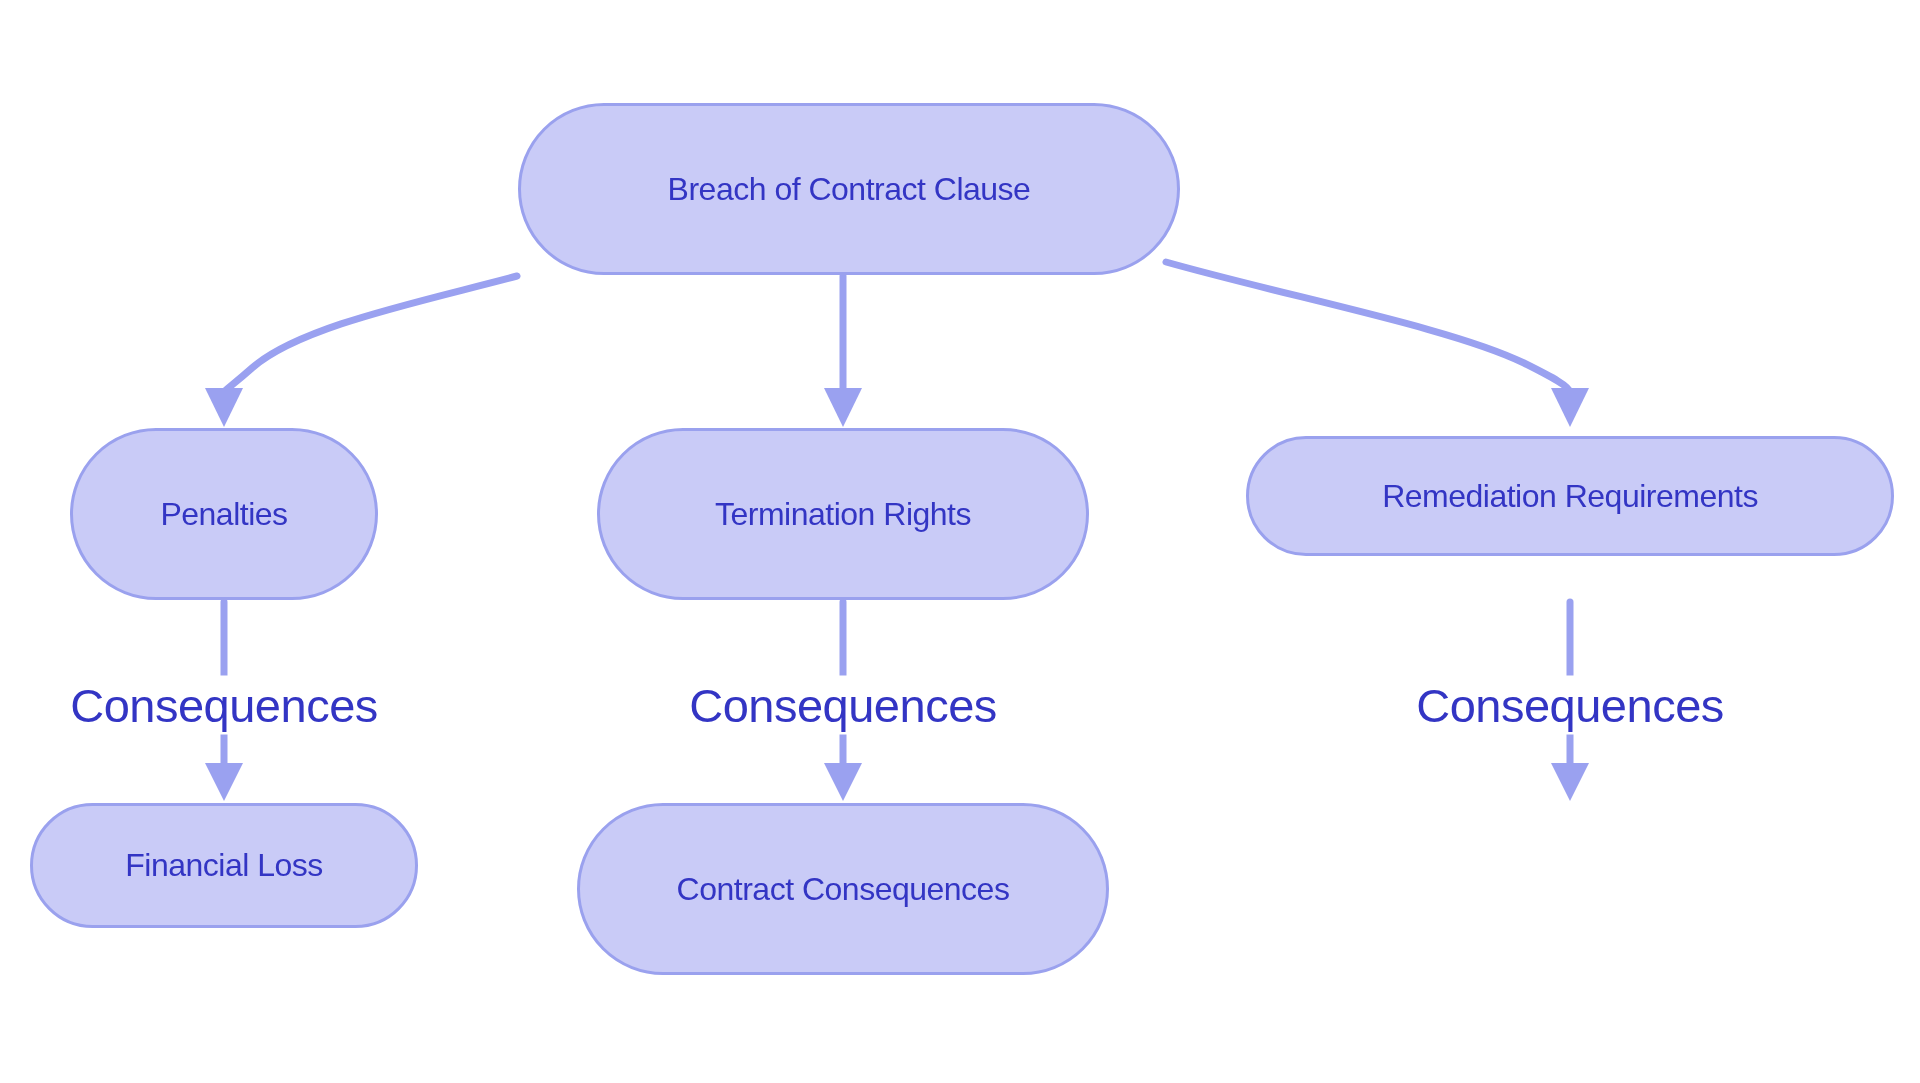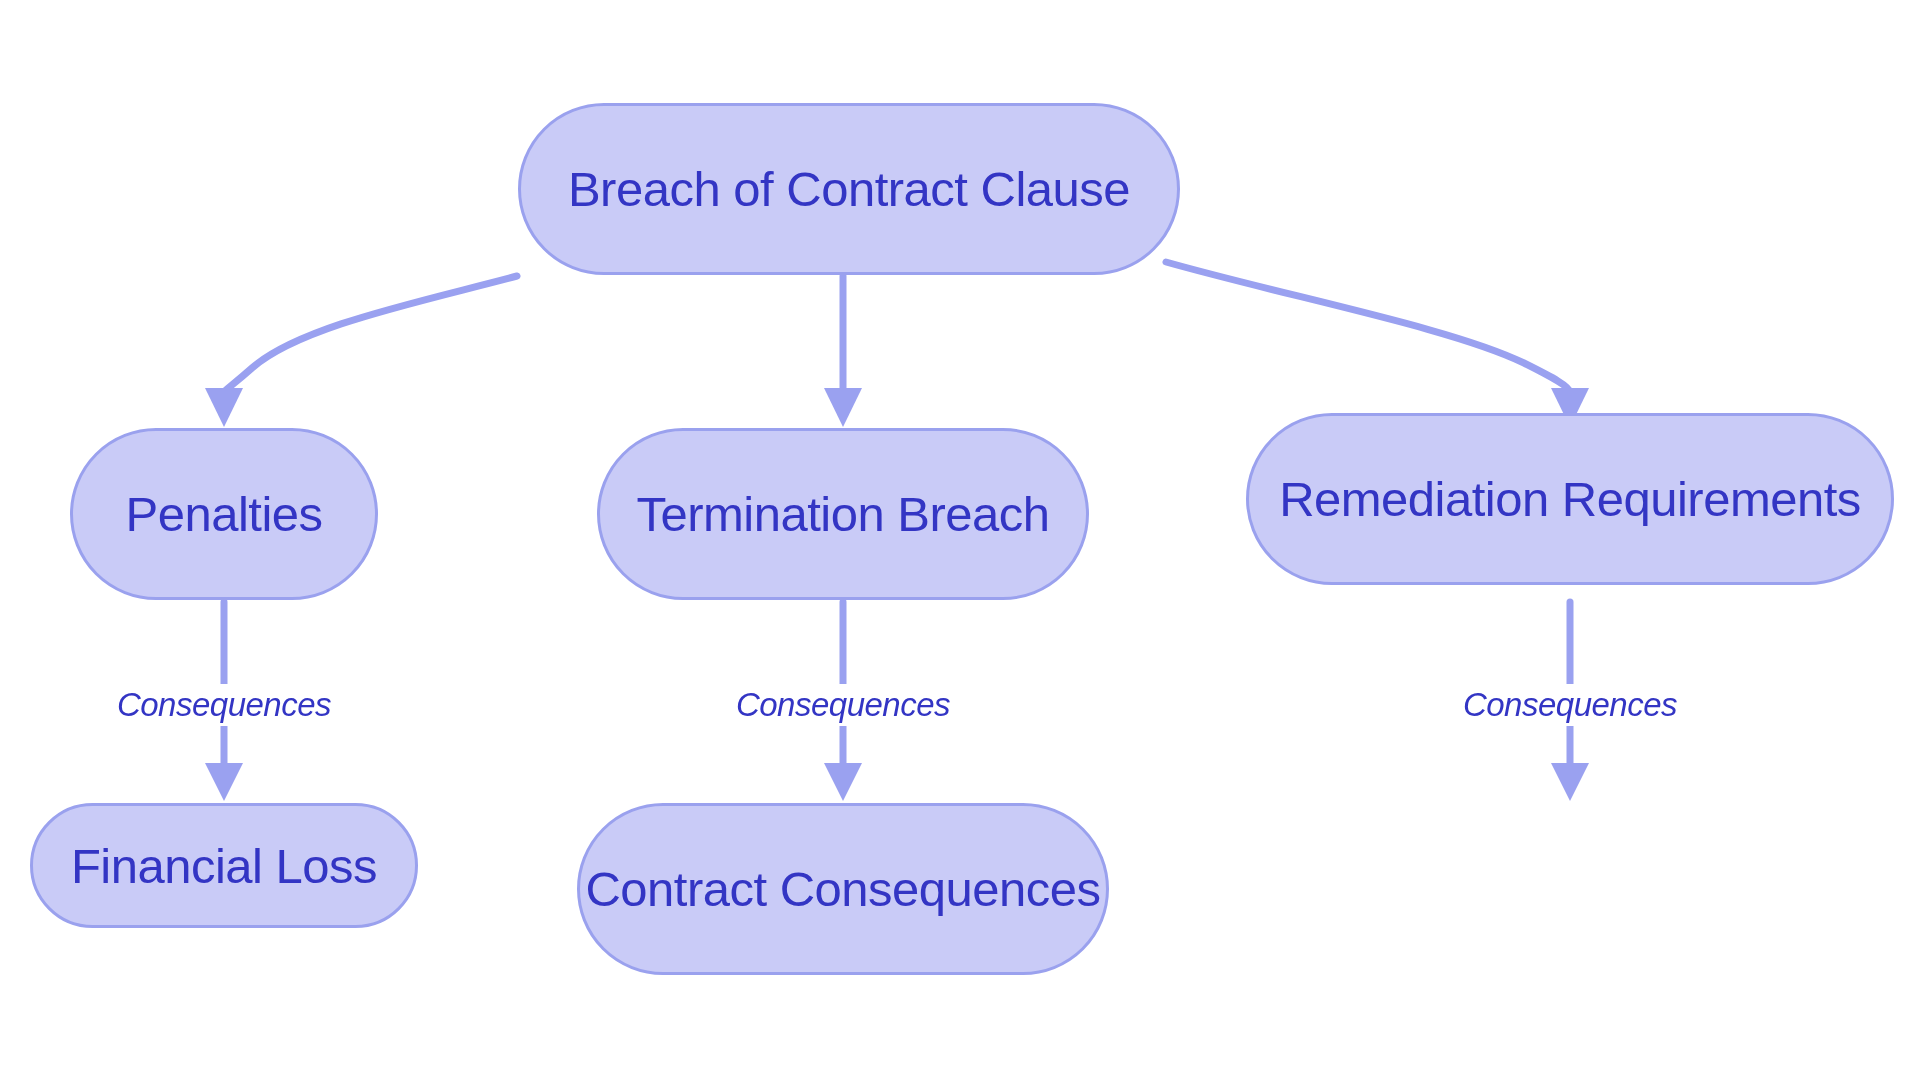--- a/index.html
+++ b/index.html
@@ -39,43 +39,42 @@
   .node {
     position: absolute;
     box-sizing: border-box;
     background: var(--node-fill, #c9cbf7);
     border: 3px solid var(--node-border, #9aa1ee);
     border-radius: 90px;
     display: flex;
     align-items: center;
     justify-content: center;
     color: var(--text, #3335c4);
-    font-size: 49px;
+    font-size: 32px;
     letter-spacing: -0.5px;
     white-space: nowrap;
     text-align: right;
   }
   #n-breach      { left: 518px;  top: 103px; width: 662px; height: 172px; }
   #n-penalties   { left: 70px;   top: 428px; width: 308px; height: 172px; }
   #n-termination { left: 597px;  top: 428px; width: 492px; height: 172px; }
-  #n-remediation { left: 1246px; top: 413px; width: 648px; height: 172px; }
+  #n-remediation { left: 1246px; top: 436px; width: 648px; height: 120px; }
   #n-financial   { left: 30px;   top: 803px; width: 388px; height: 125px; }
   #n-contract    { left: 577px;  top: 803px; width: 532px; height: 172px; }
   #n-corrective  { left: 1325px; top: 803px; width: 490px; height: 172px; }
 
   .edge-label {
     position: absolute;
     transform: translate(-50%, -50%);
     background: var(--bg, #ffffff);
     color: var(--text, #3335c4);
-    font-size: 33px;
+    font-size: 47px;
     letter-spacing: -0.5px;
     padding: 2px 12px;
     white-space: nowrap;
-    font-style: italic;
   }
   #el-left   { left: 224px;  top: 705px; }
   #el-middle { left: 843px;  top: 705px; }
   #el-right  { left: 1570px; top: 705px; }
 </style>
 </head>
 <body>
 
 <div class="canvas">
 
@@ -114,21 +113,21 @@
 
   <div class="node" id="n-breach">
     <span>Breach of Contract Clause</span>
   </div>
 
   <div class="node" id="n-penalties">
     <span>Penalties</span>
   </div>
 
   <div class="node" id="n-termination">
-    <span>Termination Breach</span>
+    <span>Termination Rights</span>
   </div>
 
   <div class="node" id="n-remediation">
     <span>Remediation Requirements</span>
   </div>
 
   <div class="node" id="n-financial">
     <span>Financial Loss</span>
   </div>
 

